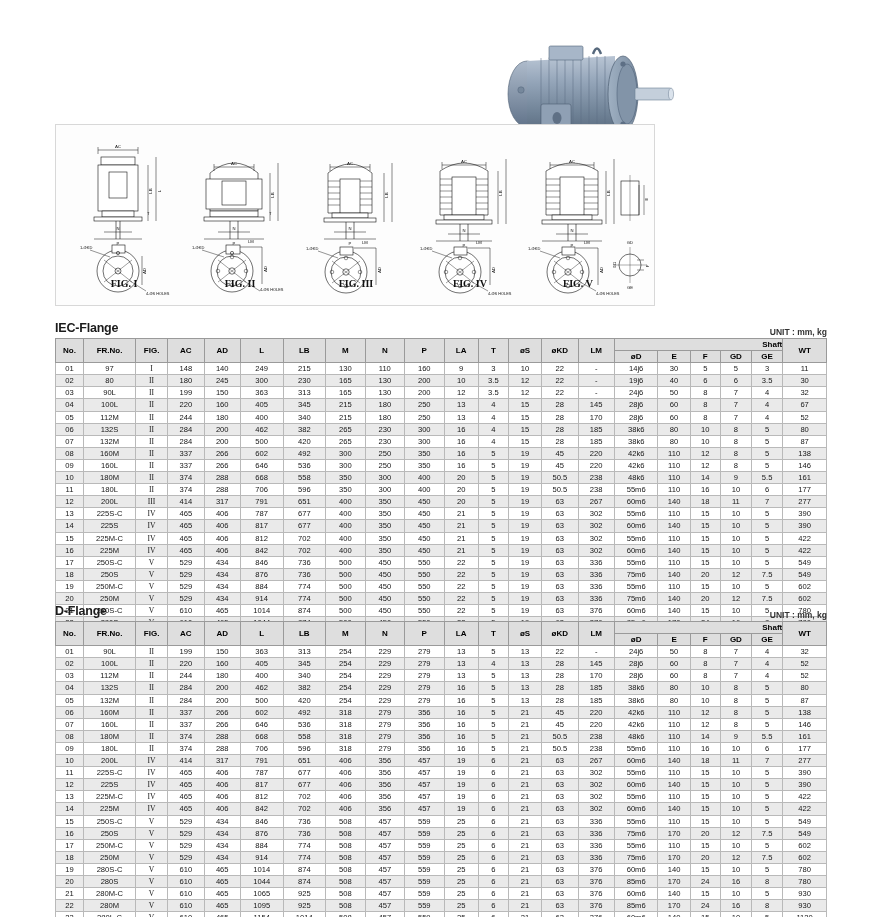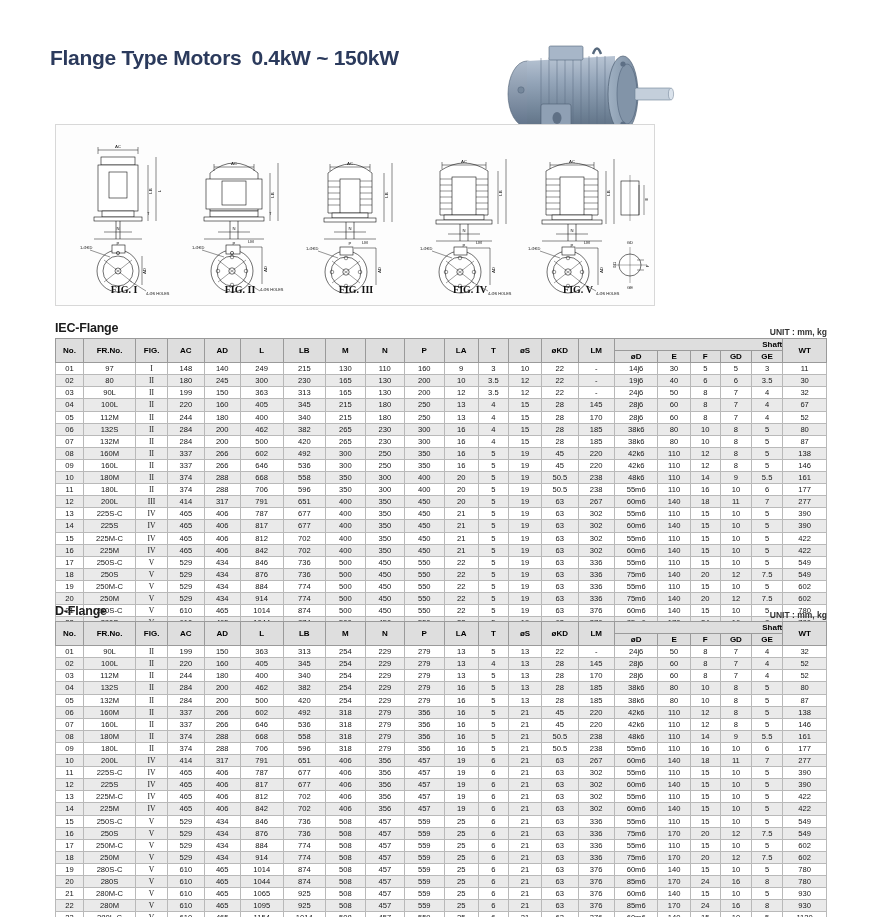--- a/index.html
+++ b/index.html
@@ -24,21 +24,21 @@
   
   .motor-photo { position:absolute; right:176px; top:28px; width:200px; height:120px; }
 
   
   .fig-panel {
     position:absolute; left:55px; top:124px; width:600px; height:182px;
     background:#fdfdfd; border:1px solid #d8d8d8;
   }
   .fig-cell { position:absolute; top:4px; width:112px; height:176px; }
   .fig-caption {
-    position:absolute; bottom:10px; width:100%; text-align:center;
+    position:absolute; bottom:16px; width:100%; text-align:center;
     font-size:10px; font-weight:bold; font-family:"Liberation Serif", serif;
     color:#111;
   }
   .fig-svg { position:absolute; top:0; left:0; }
 
   
   .tbl-block { position:absolute; left:55px; width:772px; }
   .tbl-head-row { position:relative; height:20px; }
   .tbl-name {
     font-size:12.5px; font-weight:bold; color:#1b1b1b; letter-spacing:-0.2px;
@@ -64,25 +64,20 @@
   table.spec tbody tr:nth-child(odd) td { background:#ffffff; }
   table.spec tbody tr:nth-child(even) td { background:#eaeaea; }
   table.spec td.c-no, table.spec td.c-fr { font-weight:normal; }
   table.spec td.c-fig { font-family:"Liberation Serif", serif; }
 </style>
 </head>
 <body>
 
 <div class="page">
 
-  <div class="title-row">
-    <div class="title">
-      <span>Flange Type Motors</span><span class="sub">0.4kW ~ 150kW</span>
-    </div>
-  </div>
 
   <div class="motor-photo">
     <svg width="200" height="120" viewBox="0 0 200 120">
       <defs>
         <linearGradient id="body" x1="0" y1="0" x2="0" y2="1">
           <stop offset="0%" stop-color="#b9c5d4"></stop>
           <stop offset="35%" stop-color="#93a4b8"></stop>
           <stop offset="75%" stop-color="#6f8296"></stop>
           <stop offset="100%" stop-color="#5b6c80"></stop>
         </linearGradient>

